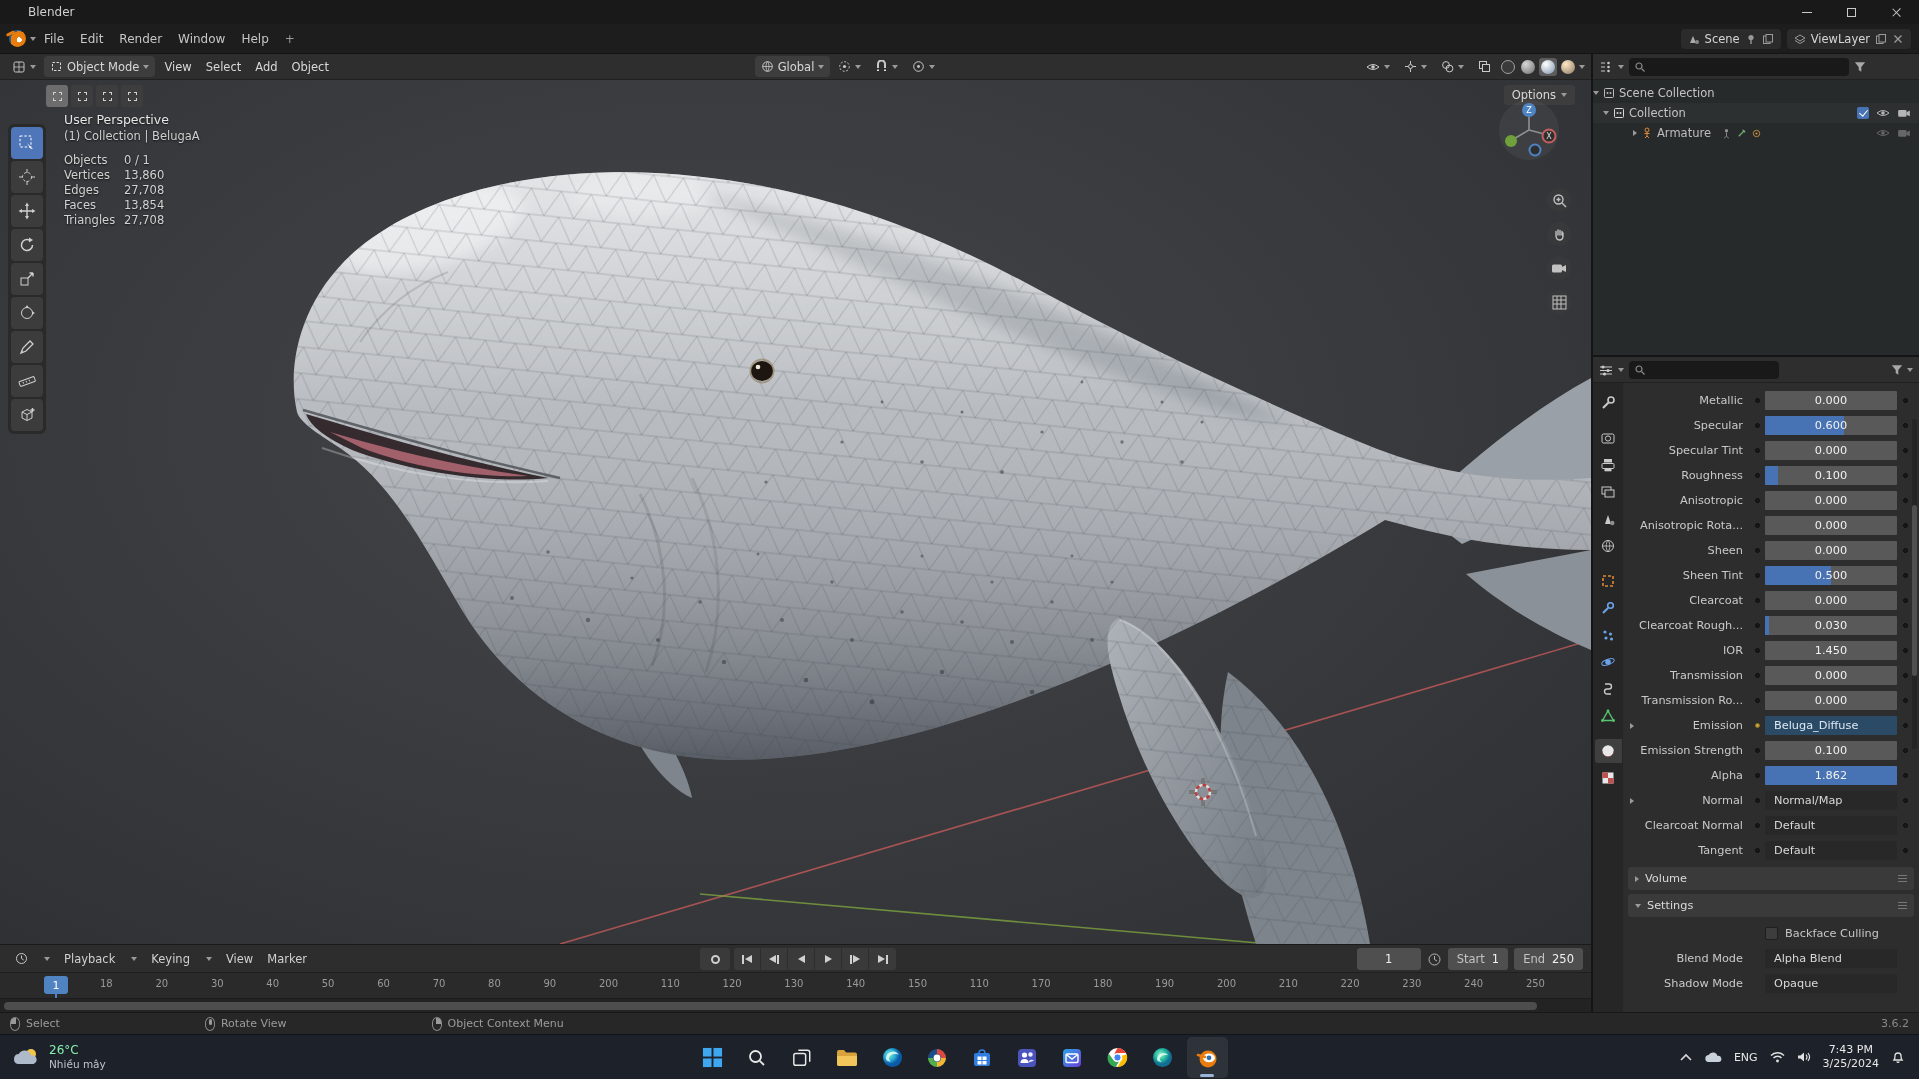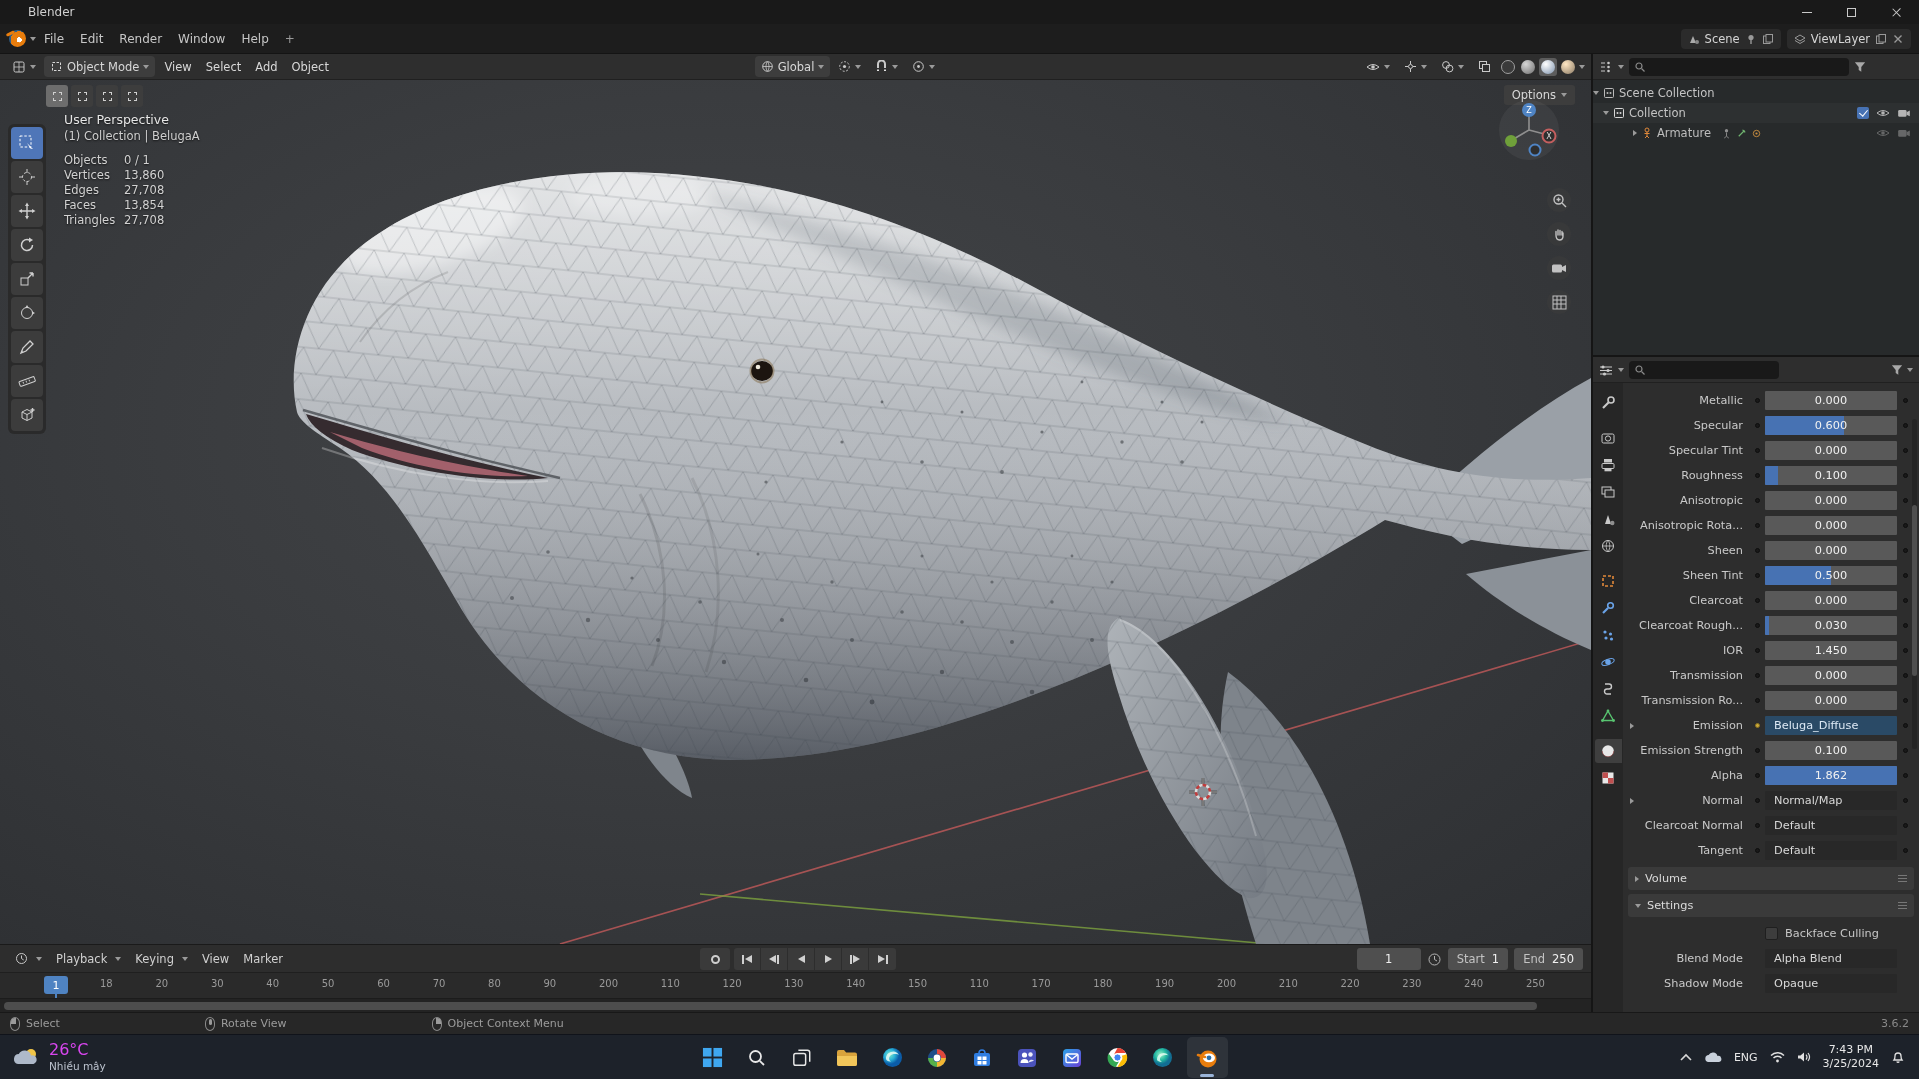--- a/index.html
+++ b/index.html
@@ -67,21 +67,21 @@
 .sval{padding-left:4px}
 .toolbar{position:absolute;left:8px;top:44px;background:rgba(41,41,41,.92);border-radius:6px;padding:3px;display:flex;flex-direction:column;gap:2px}
 .tool-btn{width:32px;height:32px;border-radius:4px;background:#3c3c3c;display:flex;align-items:center;justify-content:center}
 .tool-btn.active{background:#4f76b8}
 .nav-gizmo{position:absolute;top:18px;right:30px}
 .side-tools{position:absolute;top:108px;right:20px;display:flex;flex-direction:column;gap:10px}
 .side-btn{width:24px;height:24px;border-radius:50%;background:rgba(60,60,60,.55);display:flex;align-items:center;justify-content:center}
 
 
 .tl-header{height:28px;background:#2d2d2d;border-top:1px solid #1a1a1a;display:flex;align-items:center;font-size:11.5px;color:#d0d0d0;padding:0 8px;position:relative}
-.tl-menu{display:flex;align-items:center;gap:8px;padding:0 7px;height:100%}
+.tl-menu{display:flex;align-items:center;gap:16px;padding:0 7px;height:100%}
 .transport{position:absolute;left:700px;top:3px;display:flex;gap:4px;align-items:center}
 .rec-btn{width:30px;height:22px;background:#3a3a3a;border-radius:3px;display:flex;align-items:center;justify-content:center}
 .rec-ring{width:9px;height:9px;border:2px solid #cfcfcf;border-radius:50%}
 .t-group{display:flex;background:#3a3a3a;border-radius:3px;overflow:hidden}
 .t-btn{width:27px;height:22px;display:flex;align-items:center;justify-content:center;gap:1px;border-right:1px solid #2d2d2d}
 .t-btn:last-child{border-right:none}
 .tri-l{width:0;height:0;border-top:4.5px solid transparent;border-bottom:4.5px solid transparent;border-right:7px solid #d0d0d0}
 .tri-rr{width:0;height:0;border-top:4.5px solid transparent;border-bottom:4.5px solid transparent;border-left:7px solid #d0d0d0}
 .tbar{width:2px;height:9px;background:#d0d0d0}
 .tl-right{position:absolute;right:8px;top:3px;display:flex;align-items:center;gap:6px}
@@ -138,21 +138,21 @@
 .mouse::before{content:'';position:absolute;background:#9a9a9a}
 .mouse.lmb::before{left:0;top:0;width:4.5px;height:6px;border-radius:4px 0 0 0}
 .mouse.mmb::before{left:3px;top:1px;width:2.8px;height:6px;border-radius:2px}
 .mouse.rmb::before{right:0;top:0;width:4.5px;height:6px;border-radius:0 4px 0 0}
 .version{margin-left:auto;color:#8a8a8a}
 
 
 .taskbar{height:45px;background:#1d222a;border-top:1px solid #10131a;display:flex;align-items:center;position:relative;color:#e8e8e8}
 .weather{display:flex;align-items:center;gap:9px;padding:0 12px;height:100%}
 .w-txt{line-height:1.25}
-.w-temp{font-size:16px;color:#d946ef}
+.w-temp{font-size:12px;color:#86efac}
 .w-cond{font-size:10.5px;color:#bcc3ce}
 .tb-center{position:absolute;left:50%;top:2px;transform:translateX(-50%);display:flex;gap:4px}
 .tb-btn{width:41px;height:41px;border-radius:5px;display:flex;align-items:center;justify-content:center;position:relative}
 .tb-btn.active{background:rgba(255,255,255,.08)}
 .tb-btn.active::after{content:'';position:absolute;bottom:1px;left:50%;transform:translateX(-50%);width:14px;height:3px;border-radius:2px;background:#9ab4d8}
 .tray{margin-left:auto;display:flex;align-items:center;gap:12px;padding-right:14px;font-size:11px}
 .tray-time{text-align:center;line-height:1.3}
 </style>
 </head>
 <body>

